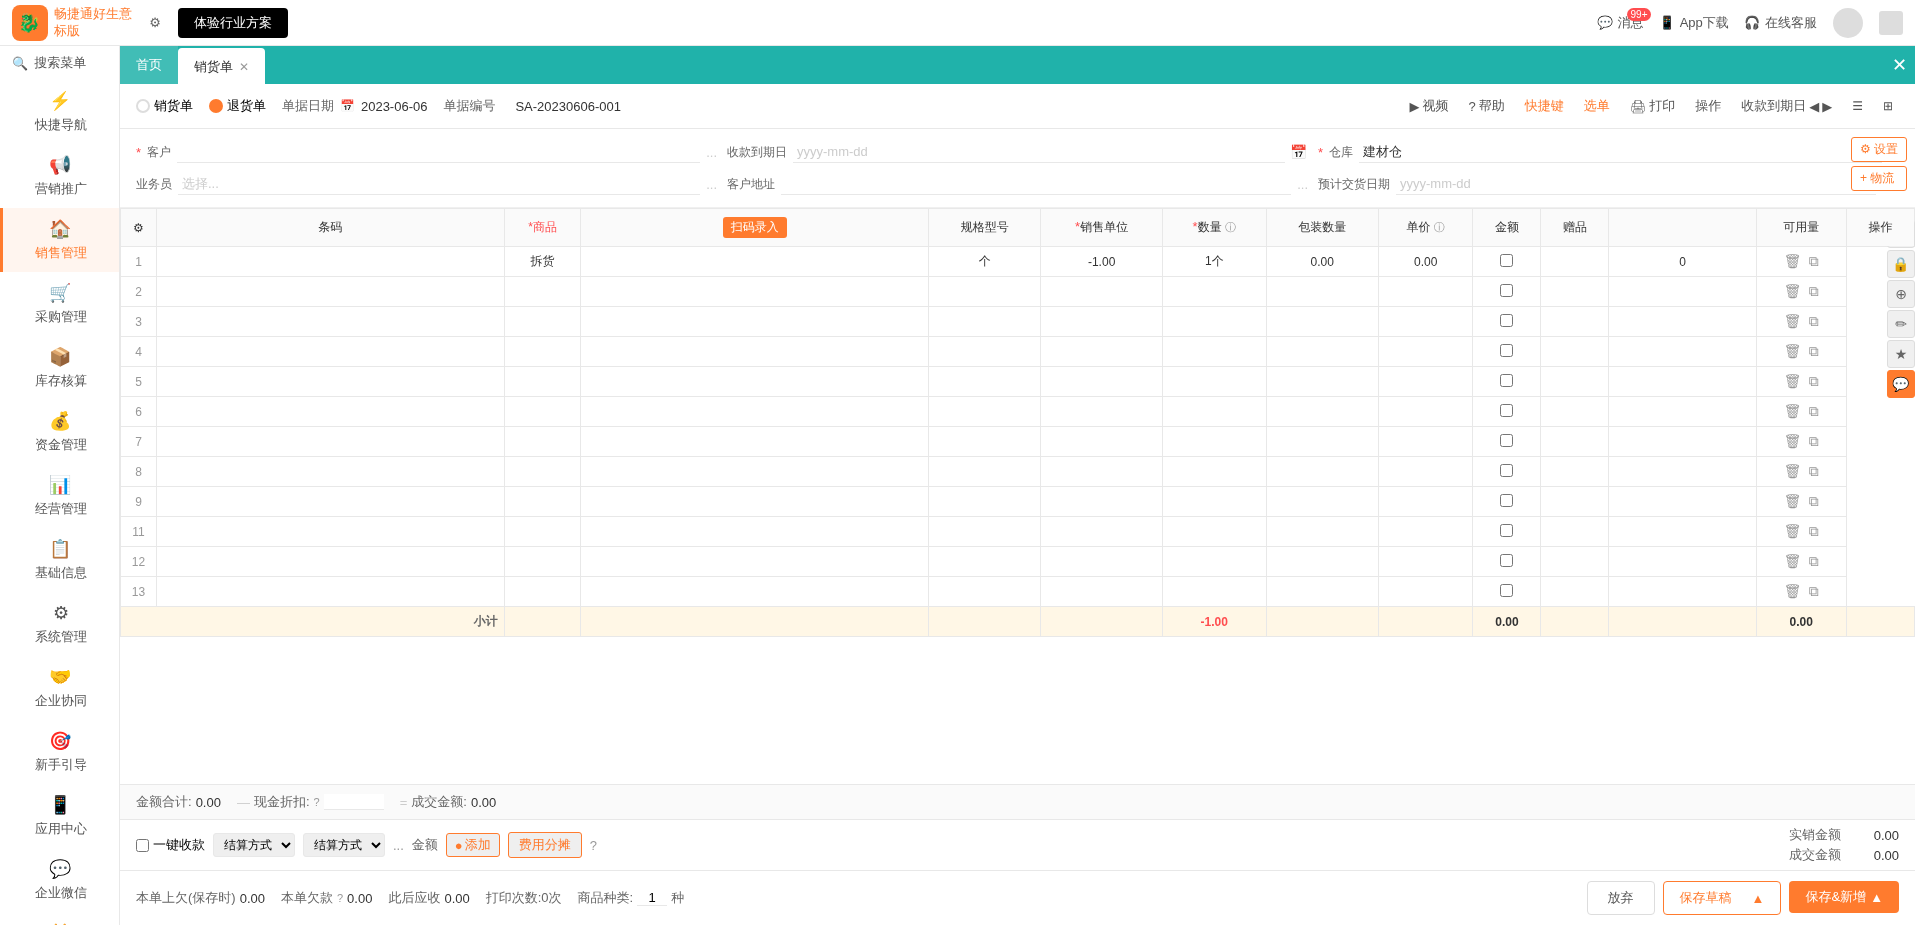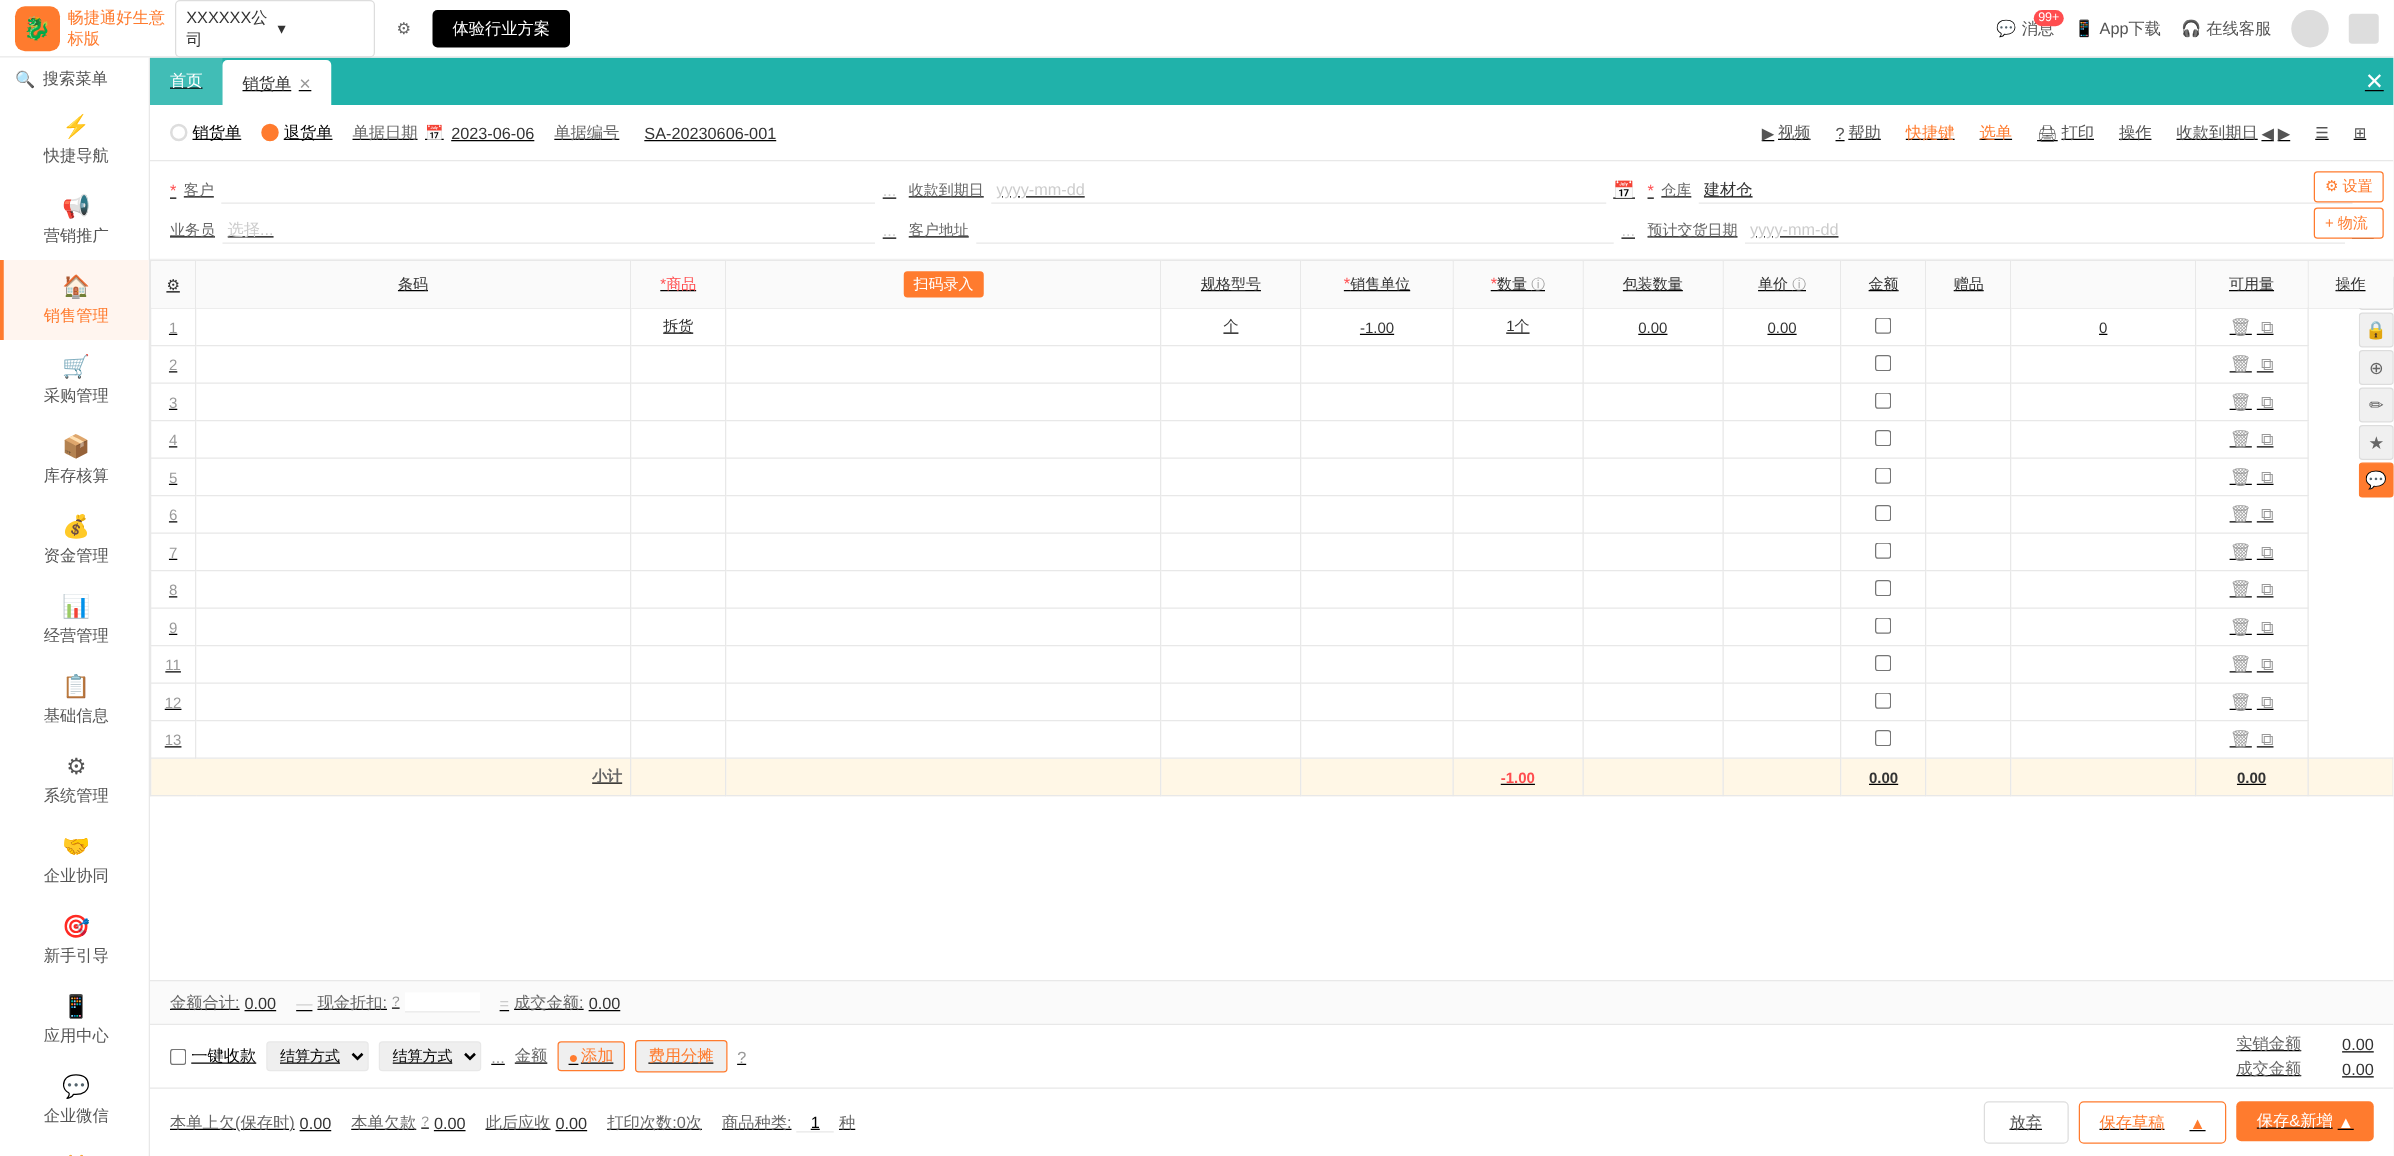--- a/index.html
+++ b/index.html
@@ -24,21 +24,21 @@
     .main-layout { display: flex; flex: 1; overflow: hidden; }
 
     
     .sidebar { width: 120px; background: #fff; border-right: 1px solid #e8e8e8; display: flex; flex-direction: column; flex-shrink: 0; }
     .sidebar-item { display: flex; flex-direction: column; align-items: center; padding: 10px 4px; cursor: pointer; color: #555; gap: 4px; font-size: 12px; border-left: 3px solid transparent; }
     .sidebar-item.active { background: #fff5ef; color: #ff7b2e; border-left-color: #ff7b2e; }
     .sidebar-icon { font-size: 18px; }
     .sidebar-search { display: flex; align-items: center; gap: 6px; padding: 8px 12px; cursor: pointer; color: #555; font-size: 12px; }
 
     
-    .content { flex: 1; display: flex; flex-direction: column; overflow: hidden; text-decoration: underline; }
+    .content { flex: 1; display: flex; flex-direction: column; overflow: hidden; }
 
     
     .tab-bar { background: #20b2aa; display: flex; align-items: center; height: 38px; flex-shrink: 0; }
     .tab-item { padding: 0 16px; height: 100%; display: flex; align-items: center; cursor: pointer; color: rgba(255,255,255,0.8); font-size: 13px; gap: 6px; }
     .tab-item.home { background: rgba(255,255,255,0.15); color: white; }
     .tab-item.active { background: white; color: #333; border-radius: 4px 4px 0 0; margin-top: 4px; }
     .tab-close { color: #999; font-size: 12px; cursor: pointer; }
 
     
     .form-area { background: white; flex: 1; display: flex; flex-direction: column; overflow: hidden; }
@@ -125,24 +125,20 @@
 
 <div class="top-bar">
   <div class="brand-logo">
     <div class="brand-icon">🐉</div>
     <div class="brand-text">
       <div>畅捷通好生意</div>
       <div>标版</div>
     </div>
   </div>
 
-  <div class="company-select">
-    <span>XXXXXX公司</span>
-    <span class="company-arrow">▾</span>
-  </div>
 
   <div class="settings-icon-btn">⚙</div>
 
   <button class="experience-btn">体验行业方案</button>
 
   <div class="top-right">
     <div class="top-btn">
       <span>💬</span>
       <span>消息</span>
       <span class="badge">99+</span>

